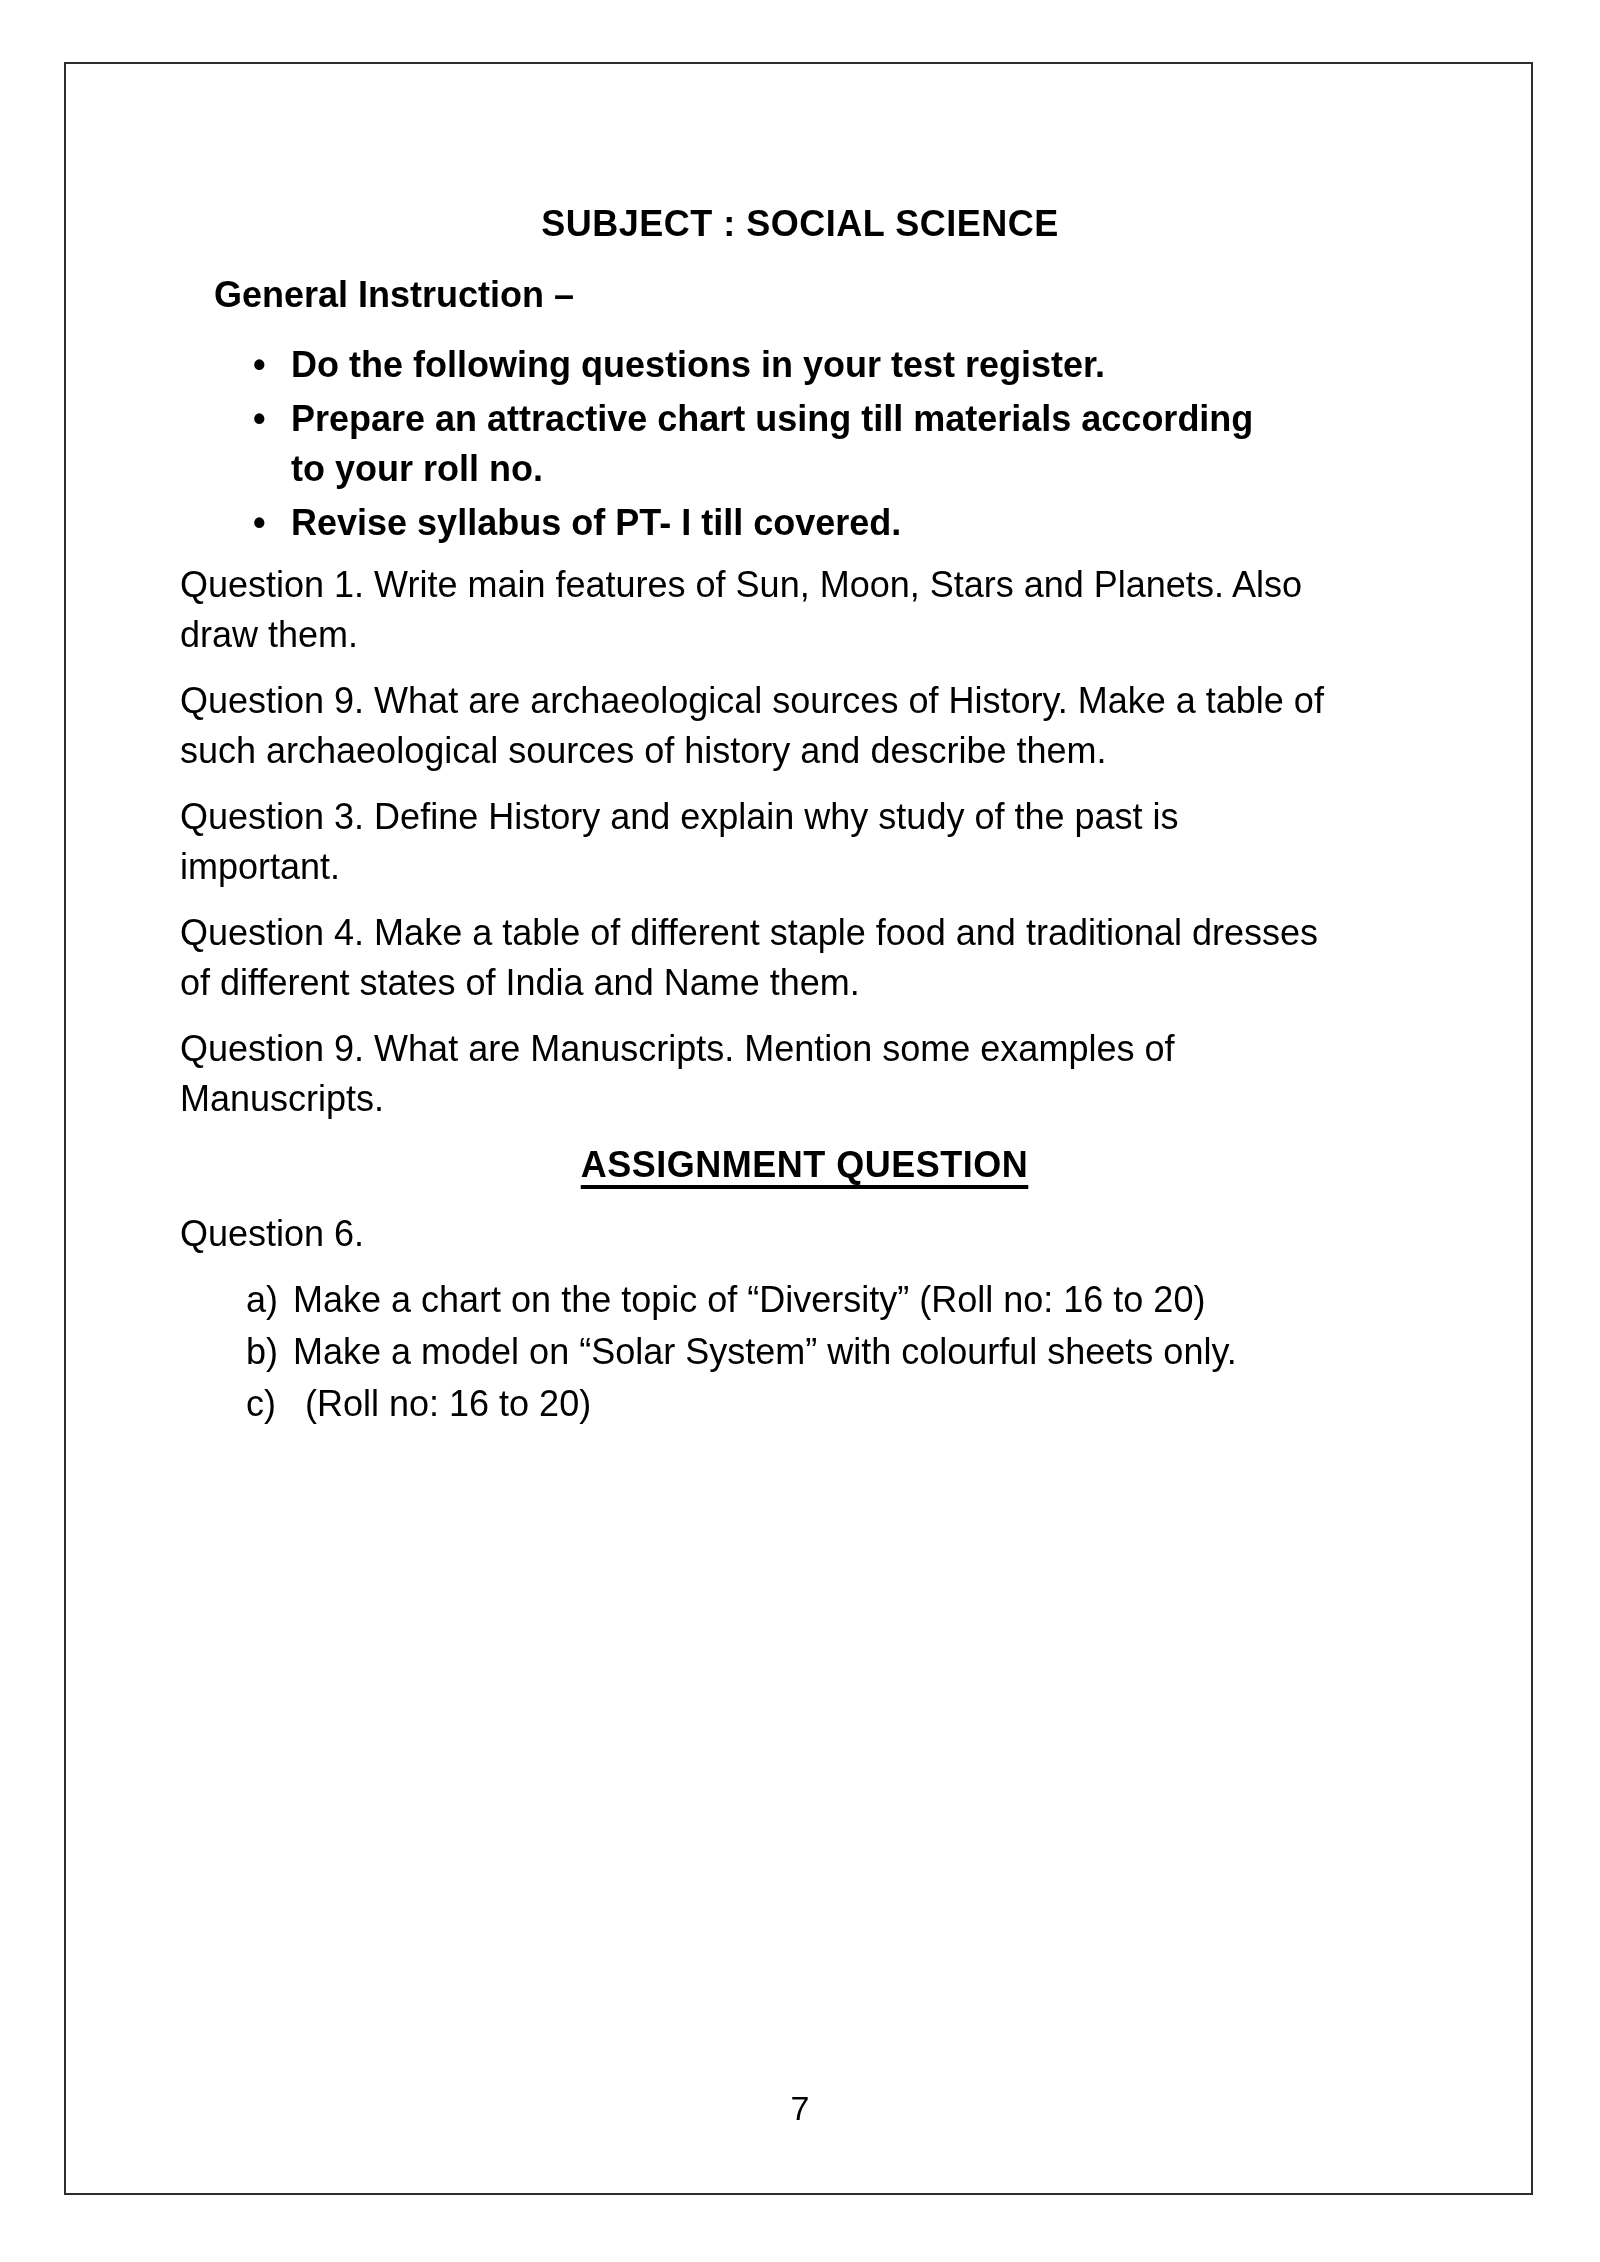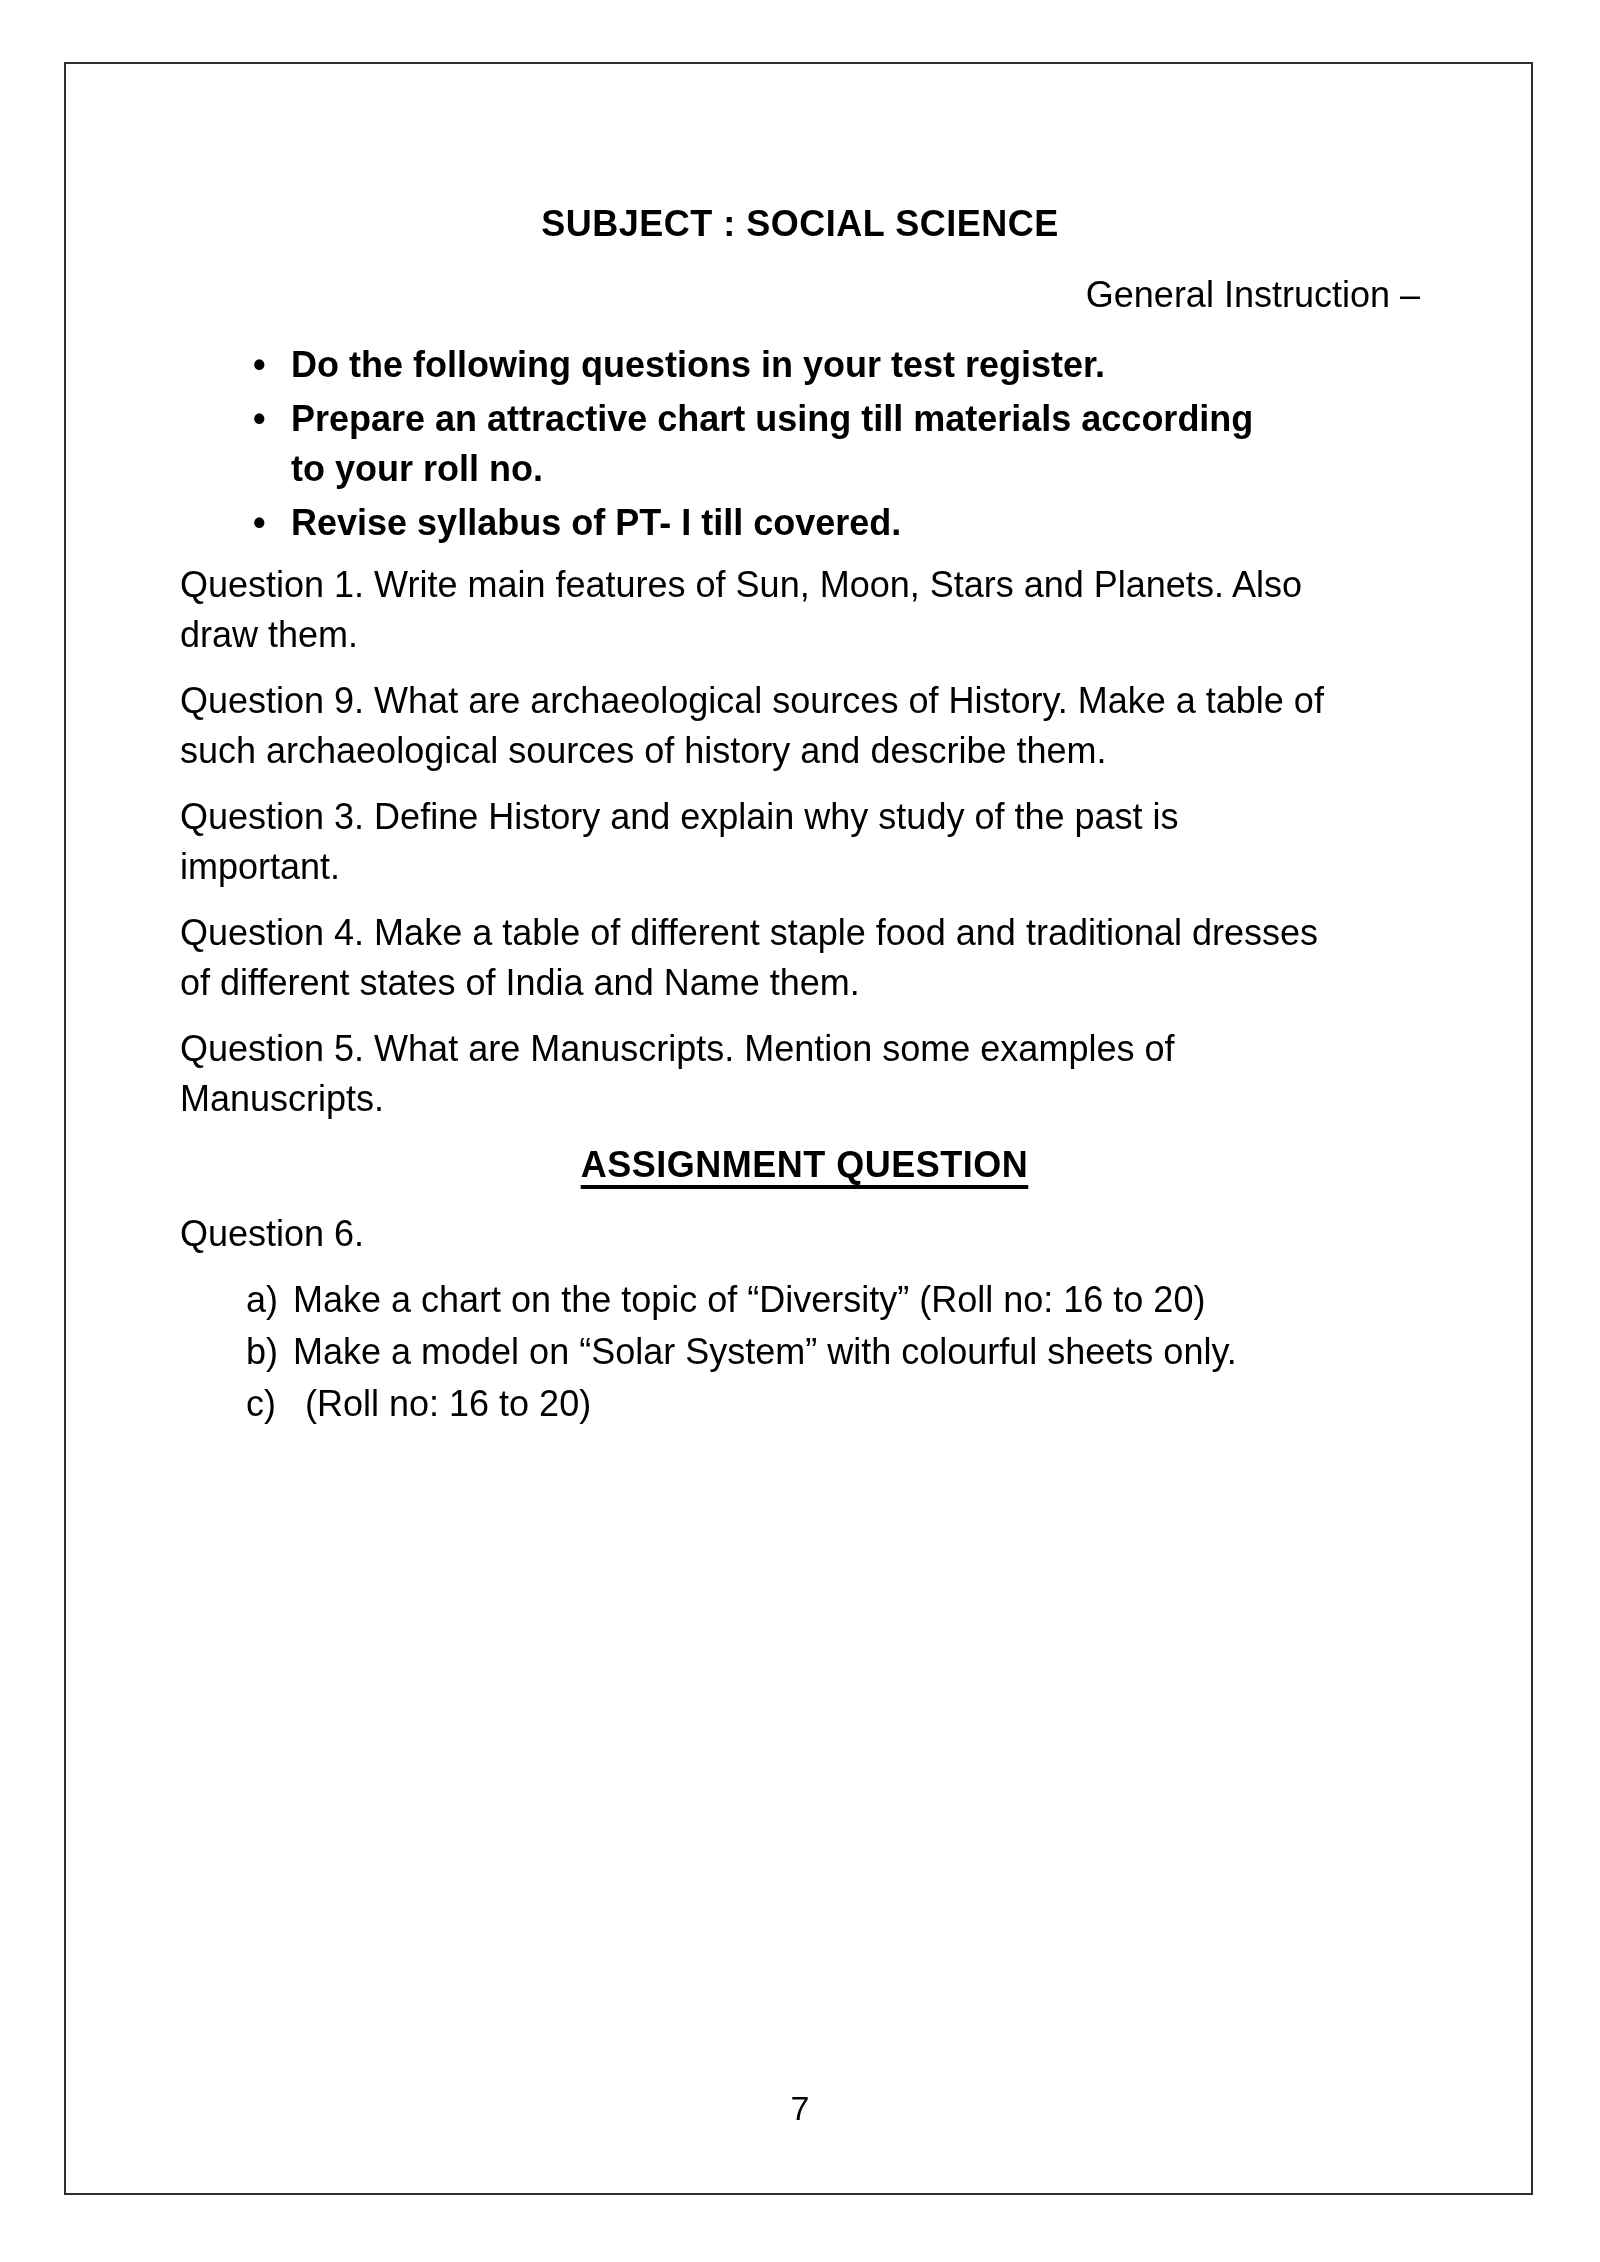--- a/index.html
+++ b/index.html
@@ -33,23 +33,22 @@
     font-size: 36px;
     line-height: 50px;
   }
   .doc-title {
     font-weight: 700;
     text-align: center;
     margin: 0 0 21px 0;
     letter-spacing: 0.5px;
   }
   .gi-heading {
-    font-weight: 400;
+    font-weight: 700;
     margin: 0 0 20px 34px;
-    text-align: right;
   }
   .bullet-list {
     margin: 0 0 12px 73px;
   }
   .bullet-item {
     display: flex;
     font-weight: 700;
     margin: 0 0 4px 0;
   }
   .bullet-marker {
@@ -127,21 +126,21 @@
   </div>
 
   <p class="question">Question 1. Write main features of Sun, Moon, Stars and Planets. Also
 draw them.</p>
   <p class="question">Question 9. What are archaeological sources of History. Make a table of
 such archaeological sources of history and describe them.</p>
   <p class="question">Question 3. Define History and explain why study of the past is
 important.</p>
   <p class="question">Question 4. Make a table of different staple food and traditional dresses
 of different states of India and Name them.</p>
-  <p class="question">Question 5. What are Manuscripts. Mention some examples of
+  <p class="question">Question 9. What are Manuscripts. Mention some examples of
 Manuscripts.</p>
 
   <div class="assign-heading-wrap">
     <span class="assign-heading">ASSIGNMENT QUESTION</span>
   </div>
 
   <p class="question">Question 6.</p>
 
   <div class="alpha-list">
     <div class="alpha-item">

